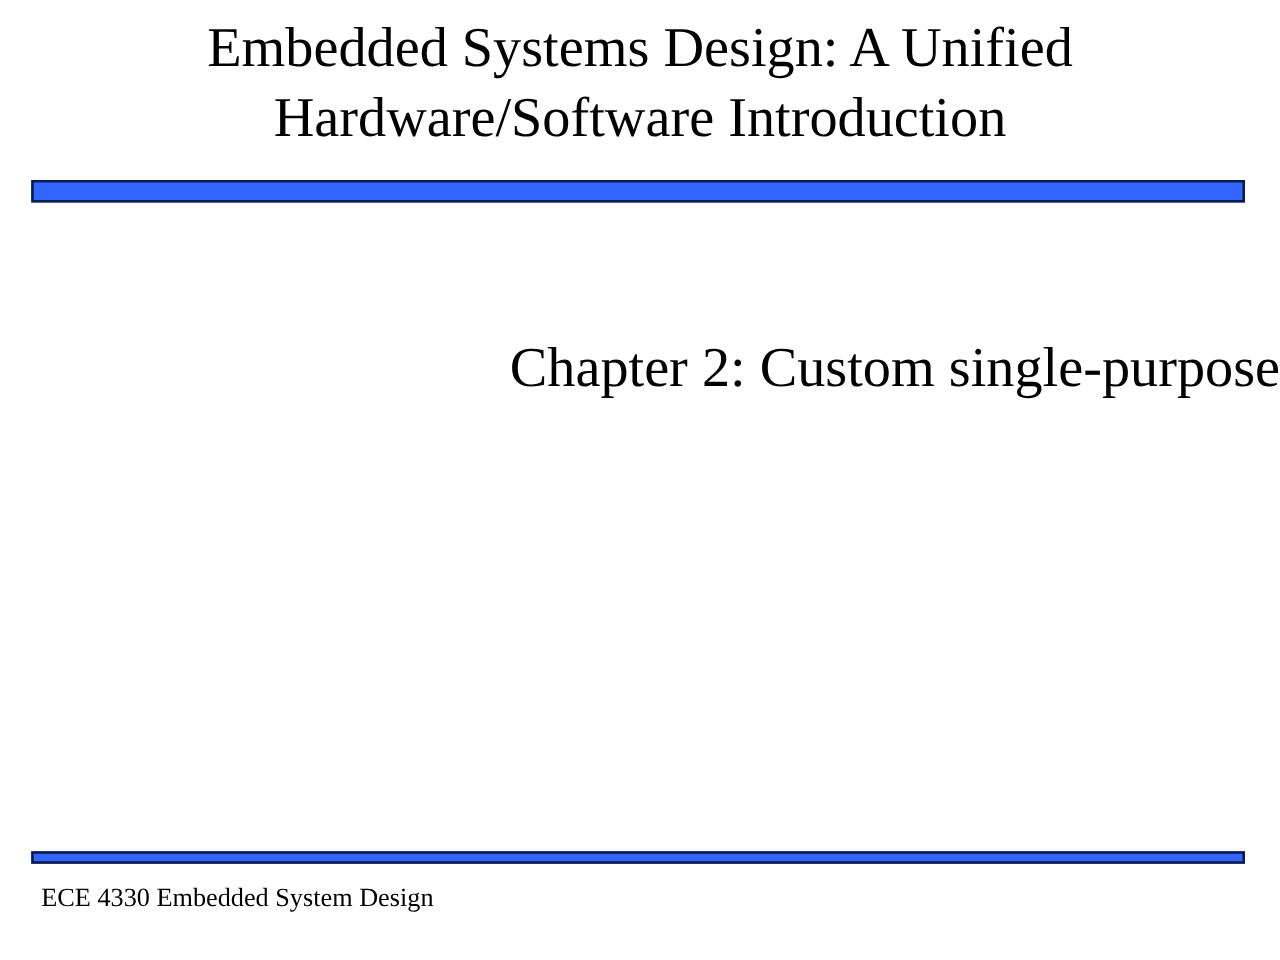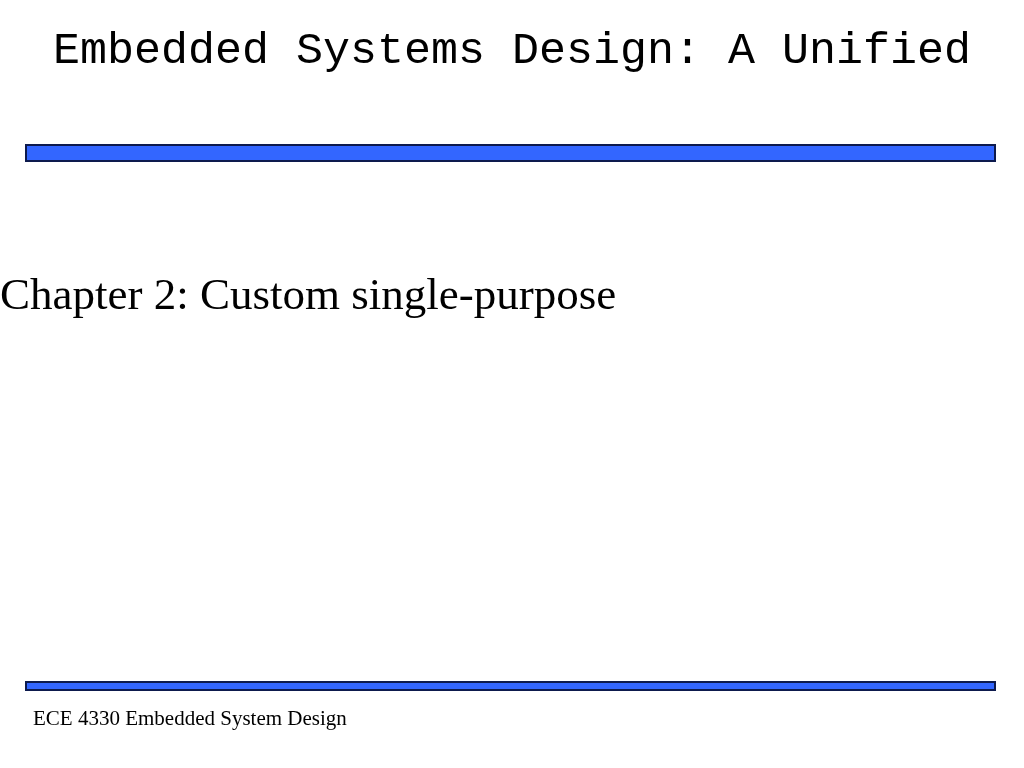--- a/index.html
+++ b/index.html
@@ -1,42 +1,43 @@
 <!DOCTYPE html>
 <html><head>
   <meta charset="utf-8">
   <style>
     html, body { margin: 0; padding: 0; }
     body {
       width: 1024px; height: 768px; background: #ffffff; position: relative; overflow: hidden;
       font-family: "Liberation Serif", "DejaVu Serif", serif; color: #000;
     }
     .title {
-      position: absolute; left: 0; top: 24px; width: 1024px; text-align: center;
-      font-size: 45px; line-height: 56px; font-family: Liberation Mono, monospace;
+      position: absolute; left: 0; top: 10px; width: 1024px; text-align: center;
+      font-size: 45px; line-height: 56px;
     }
     .bar {
       position: absolute; left: 25px; width: 971px; background: #3366ff;
       border: 2px solid #0d1a4d; box-sizing: border-box;
     }
     .bar-top { top: 144px; height: 18px; }
     .bar-bottom { top: 681px; height: 10px; }
     .subtitle {
-      position: absolute; left: 0; top: 266px; width: 1024px; text-align: left;
+      position: absolute; left: 0; top: 266px; width: 1024px; text-align: right;
       font-size: 45px; line-height: 56px;
     }
     .footer {
       position: absolute; left: 33px; top: 707px; font-size: 21px; line-height: 22px;
     }
   </style>
 </head>
 <body>
 
 <div class="title">
   <div>Embedded Systems Design: A Unified</div>
+  <div>Hardware/Software Introduction</div>
 </div>
 
 <div class="bar bar-top"></div>
 
 <div class="subtitle">
   <div>Chapter 2: Custom single-purpose</div>
 </div>
 
 <div class="bar bar-bottom"></div>
 

